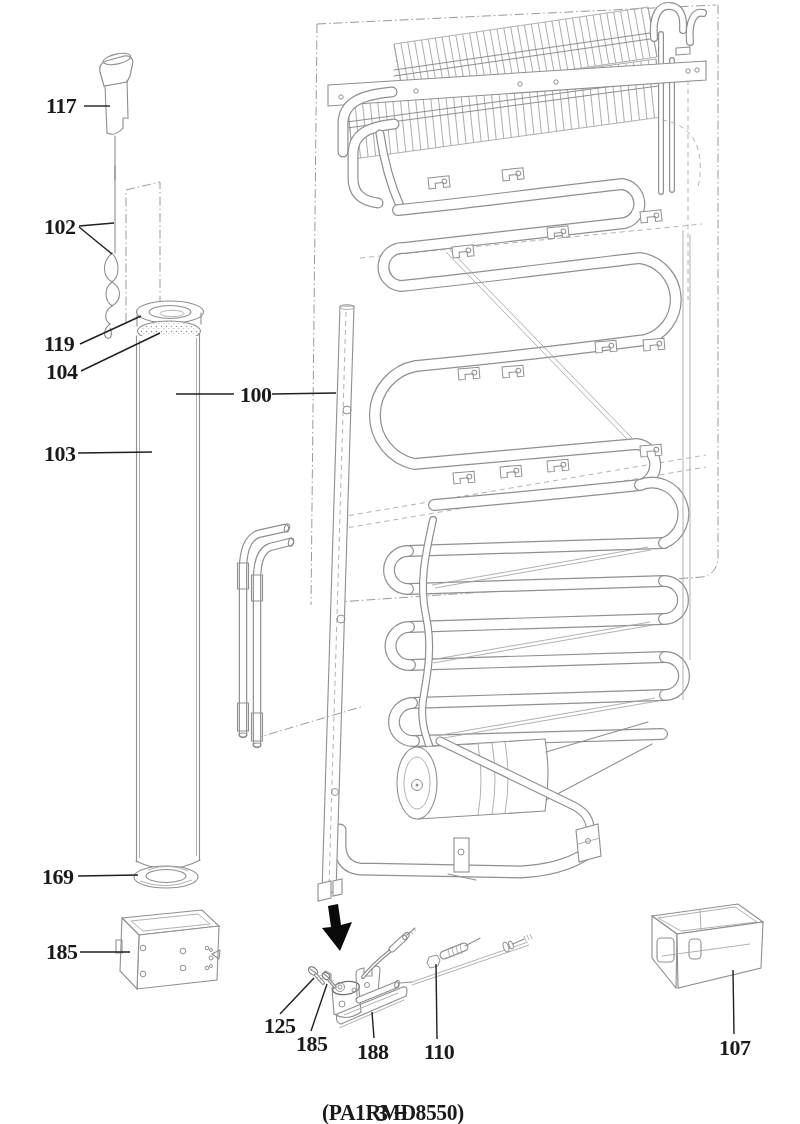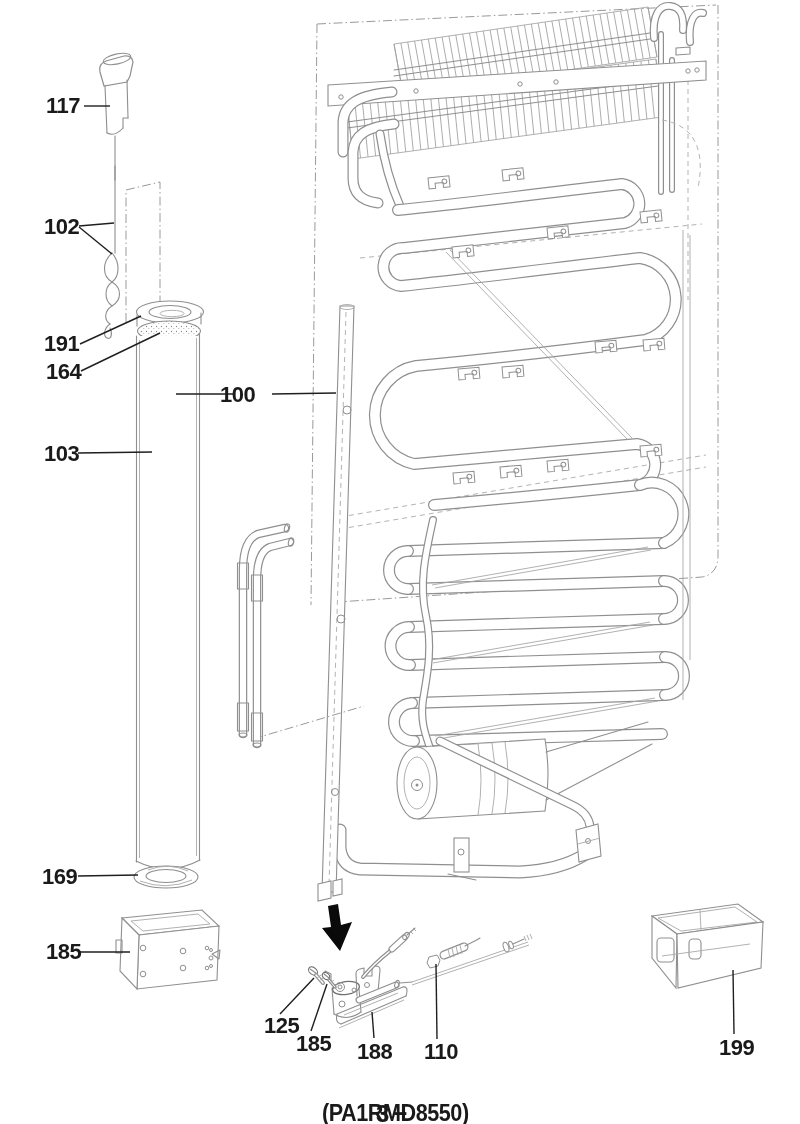--- a/index.html
+++ b/index.html
@@ -1,18 +1,18 @@
 <!DOCTYPE html>
 <html style="--line: #8f8f8f; --label: #1a1a1a; --arrow: #0a0a0a;"><head>
 <meta charset="utf-8">
 <style>
   :root{ --line:#8f8f8f; --label:#1a1a1a; --arrow:#0a0a0a; }
   html,body{margin:0;padding:0;background:#fff;}
   .stage{position:relative;width:800px;height:1124px;background:#fff;overflow:hidden;
-         font-family:Liberation Sans, sans-serif;}
+         font-family:Liberation Serif, serif;}
   svg.art{position:absolute;left:0;top:0;}
   .ln{stroke:var(--line);fill:none;stroke-width:1.1;stroke-linecap:round;stroke-linejoin:round;}
   .lnt{stroke:#a8a8a8;fill:none;stroke-width:.9;}
   .wf{fill:#fff;}
   .tube{fill:none;stroke:var(--line);stroke-linecap:round;stroke-linejoin:round;}
   .tubecore{fill:none;stroke-linecap:round;stroke-linejoin:round;}
   .dashdot{stroke:#9a9a9a;fill:none;stroke-width:1;stroke-dasharray:9 3 1.5 3;}
   .dash{stroke:#b3b3b3;fill:none;stroke-width:1;stroke-dasharray:5 4;}
   .leader{stroke:#1f1f1f;stroke-width:1.4;fill:none;}
   .hole{fill:none;stroke:var(--line);stroke-width:1;}
@@ -484,31 +484,31 @@
     <path class="leader" d="M280,1014 L314,978"></path>
     <path class="leader" d="M311,1031 L327,984"></path>
     <path class="leader" d="M374,1038 L372,1012"></path>
     <path class="leader" d="M437,1039 L436,964"></path>
     <path class="leader" d="M734,1034 L733,970"></path>
   </g>
 </svg>
 
 <div class="plabel" style="left:46px;top:96px">117</div>
 <div class="plabel" style="left:44px;top:217px">102</div>
-<div class="plabel" style="left:44px;top:334px">191</div>
-<div class="plabel" style="left:46px;top:362px">164</div>
-<div class="plabel" style="left:220px;top:385px">100</div>
+<div class="plabel" style="left:44px;top:334px">119</div>
+<div class="plabel" style="left:46px;top:362px">104</div>
+<div class="plabel" style="left:240px;top:385px">100</div>
 <div class="plabel" style="left:44px;top:444px">103</div>
 <div class="plabel" style="left:42px;top:867px">169</div>
 <div class="plabel" style="left:46px;top:942px">185</div>
 <div class="plabel" style="left:264px;top:1016px">125</div>
 <div class="plabel" style="left:296px;top:1034px">185</div>
 <div class="plabel" style="left:357px;top:1042px">188</div>
 <div class="plabel" style="left:424px;top:1042px">110</div>
-<div class="plabel" style="left:719px;top:1038px">199</div>
+<div class="plabel" style="left:719px;top:1038px">107</div>
 
 <div class="caption">
   <span class="main">(PA1RMD8550)</span>
   <span class="ov1">3</span>
   <span class="ov2">-</span>
 </div>
 
 </div>
 
 </body></html>

